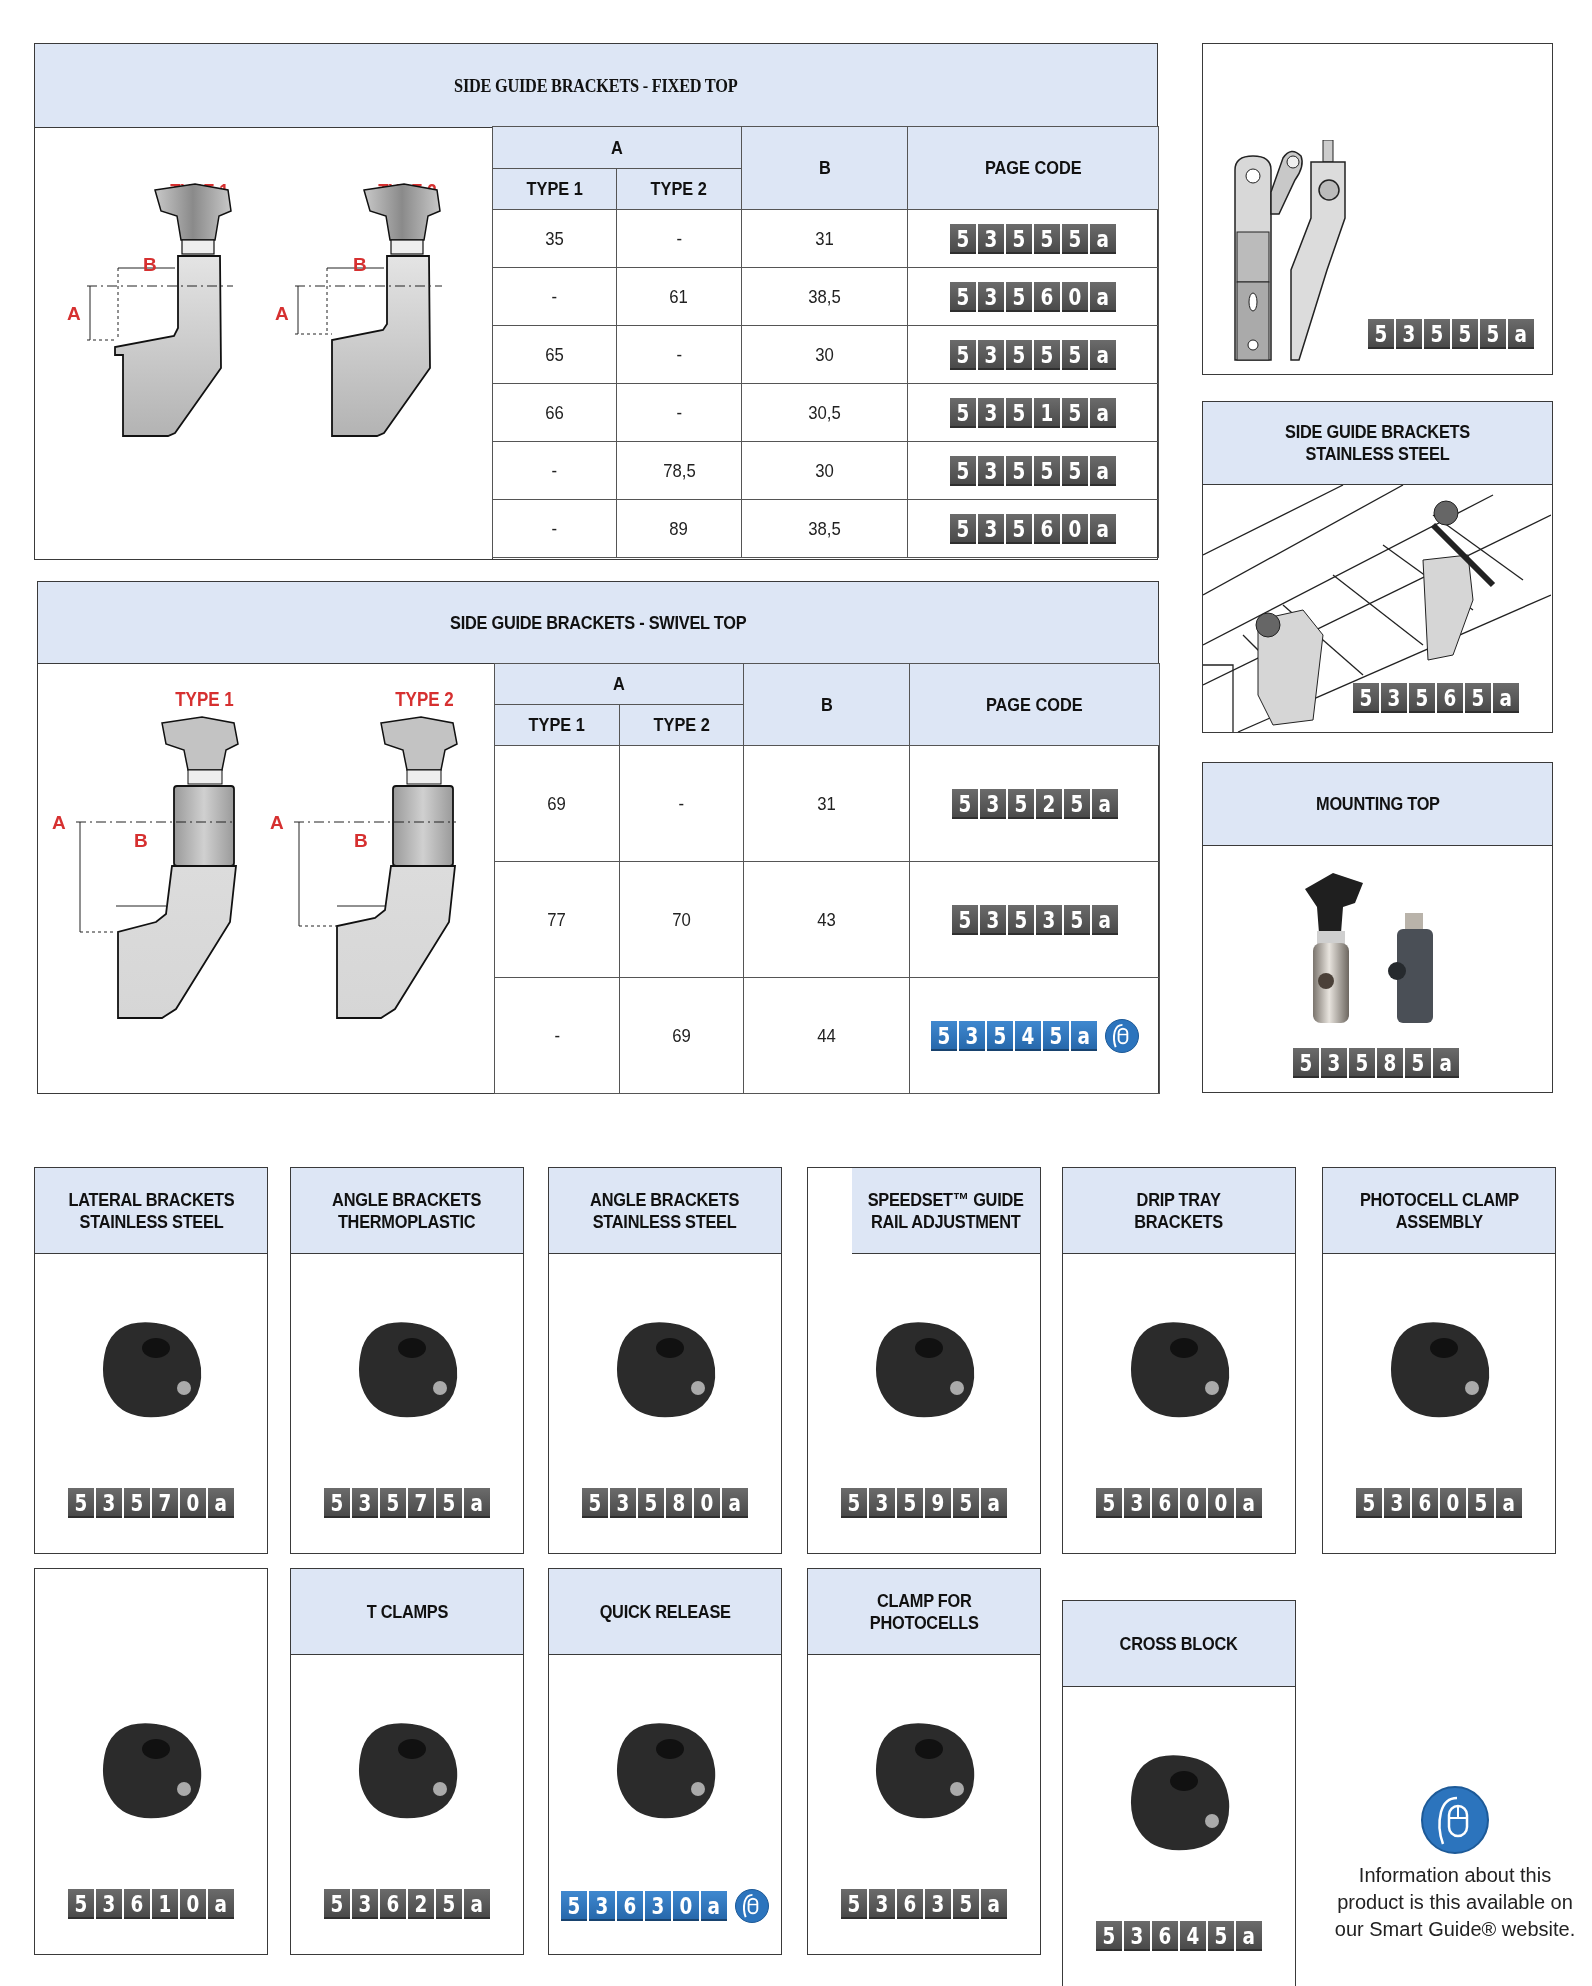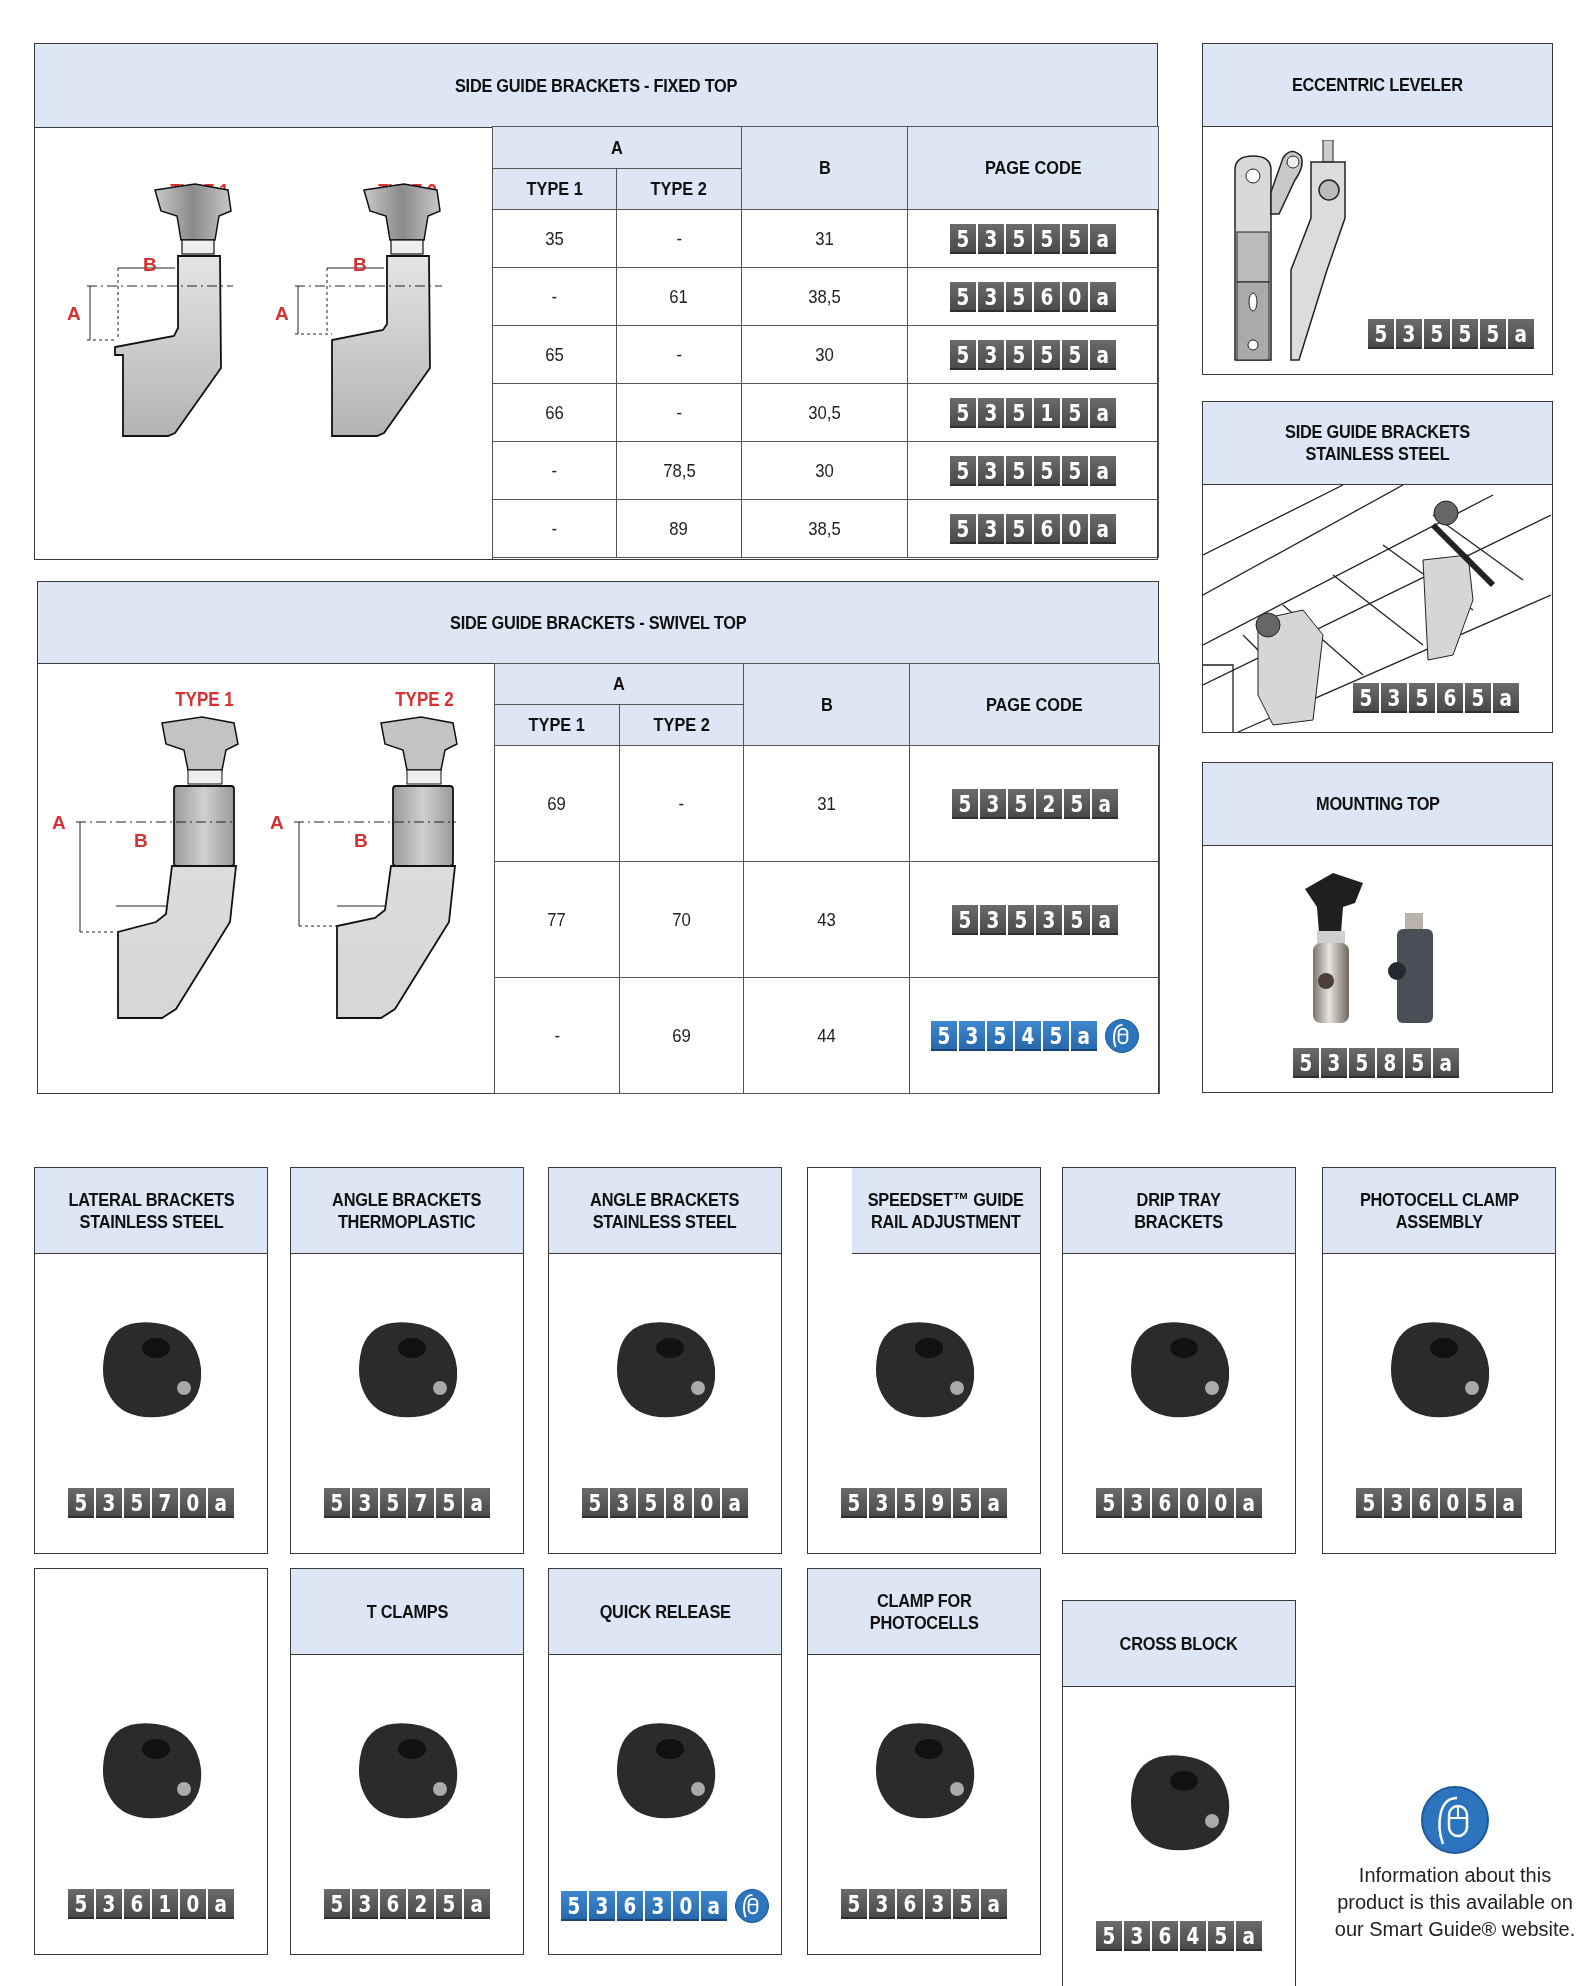--- a/index.html
+++ b/index.html
@@ -49,21 +49,21 @@
 
   .card-img { position: absolute; left: 0; right: 0; display: flex; align-items: center; justify-content: center; }
   .card-code { position: absolute; left: 0; right: 0; display: flex; justify-content: center; }
 
   .info-text { position: absolute; text-align: center; font-size: 20px; line-height: 27px; color: #222; }
 </style>
 </head>
 <body>
 
 <div class="box" style="left:34px; top:43px; width:1124px; height:517px;">
-  <div class="hdr" style="height:84px;">
+  <div class="hdr" style="height:84px;font-family:Liberation Serif, serif;">
     <span>SIDE GUIDE BRACKETS - FIXED TOP</span>
   </div>
 
   <div class="abs" style="left:0; top:84px; width:458px; height:431px; border-right:1.5px solid #3a3a3a;">
     <div class="type-lbl red" style="left:130px; top:52px;">TYPE 1</div>
     <div class="type-lbl red" style="left:338px; top:52px;">TYPE 2</div>
     <svg class="abs" style="left:0; top:0;" width="458" height="431" viewBox="0 0 458 431">
       <defs>
         <linearGradient id="gbody" x1="0" y1="0" x2="0" y2="1">
             <stop offset="0" stop-color="#e4e4e4"></stop>
@@ -414,23 +414,20 @@
                 <path d="M20,56 Q14,40 18,24 Q22,10 34,10" stroke="#fff" stroke-width="4" fill="none"></path>
                 <rect x="26" y="18" width="18" height="30" rx="9" fill="none" stroke="#fff" stroke-width="4"></rect>
                 <line x1="26" y1="30" x2="44" y2="30" stroke="#fff" stroke-width="3"></line>
               </svg></span>
           </span></td>
       </tr>
     </tbody>
 </table>
 
 <div class="box" style="left:1202px; top:43px; width:351px; height:332px;">
-  <div class="hdr" style="height:83px;">
-      <span>ECCENTRIC LEVELER</span>
-    </div>
   <svg class="abs" style="left:20px; top:96px;" width="170" height="230" viewBox="0 0 170 230">
     <path d="M12,30 Q12,16 30,16 Q48,16 48,30 L48,220 L12,220 Z" fill="#d8d8d8" stroke="#222" stroke-width="1.5"></path>
     <rect x="14" y="92" width="32" height="50" fill="#bbb" stroke="#222"></rect>
     <rect x="14" y="142" width="32" height="78" fill="#aaa" stroke="#222"></rect>
     <circle cx="30" cy="36" r="7" fill="#fff" stroke="#222"></circle>
     <ellipse cx="30" cy="162" rx="4" ry="9" fill="#fff" stroke="#222"></ellipse>
     <circle cx="30" cy="205" r="5" fill="#fff" stroke="#222"></circle>
     <path d="M48,52 L60,18 Q68,6 78,16 Q82,26 72,40 L56,74 L48,74 Z" fill="#c8c8c8" stroke="#222" stroke-width="1.5"></path>
     <circle cx="70" cy="22" r="6" fill="#eee" stroke="#222"></circle>
     <rect x="100" y="0" width="10" height="22" fill="#ccc" stroke="#222"></rect>

